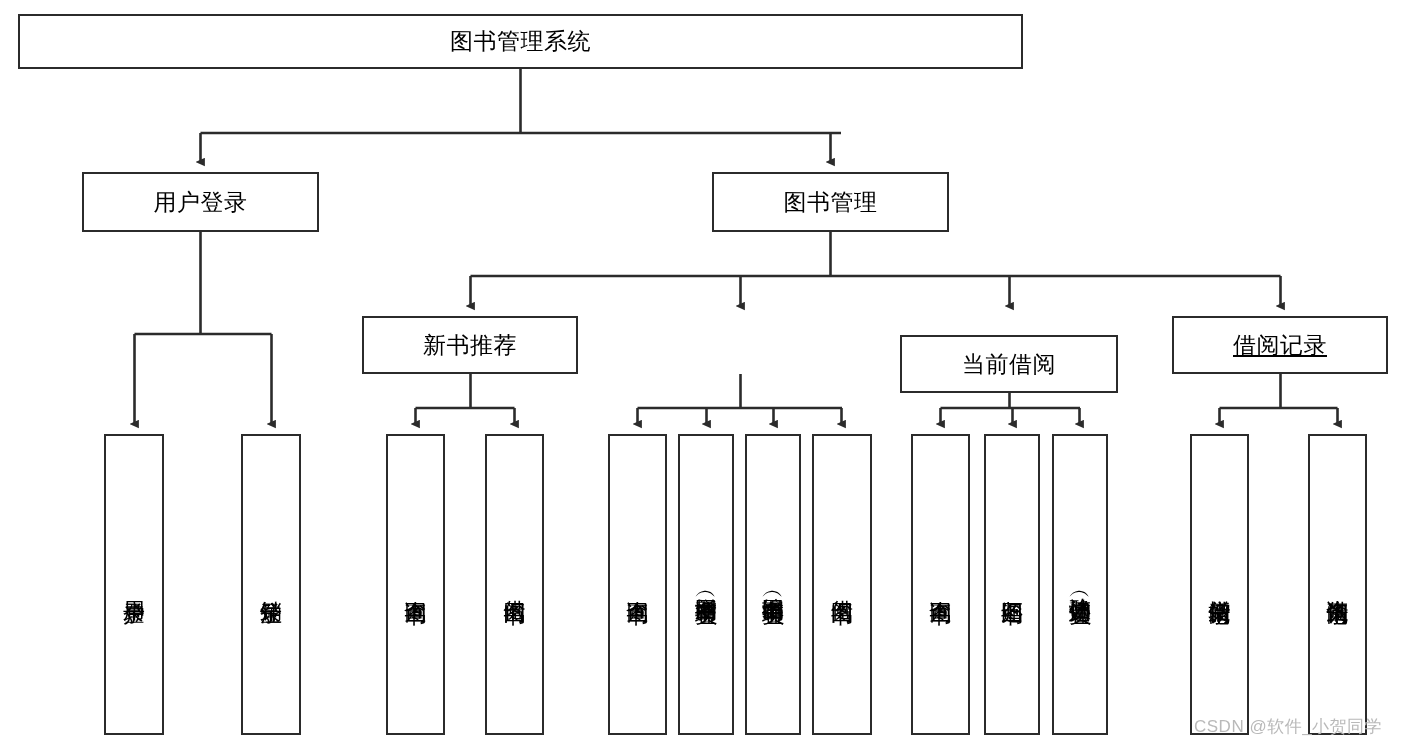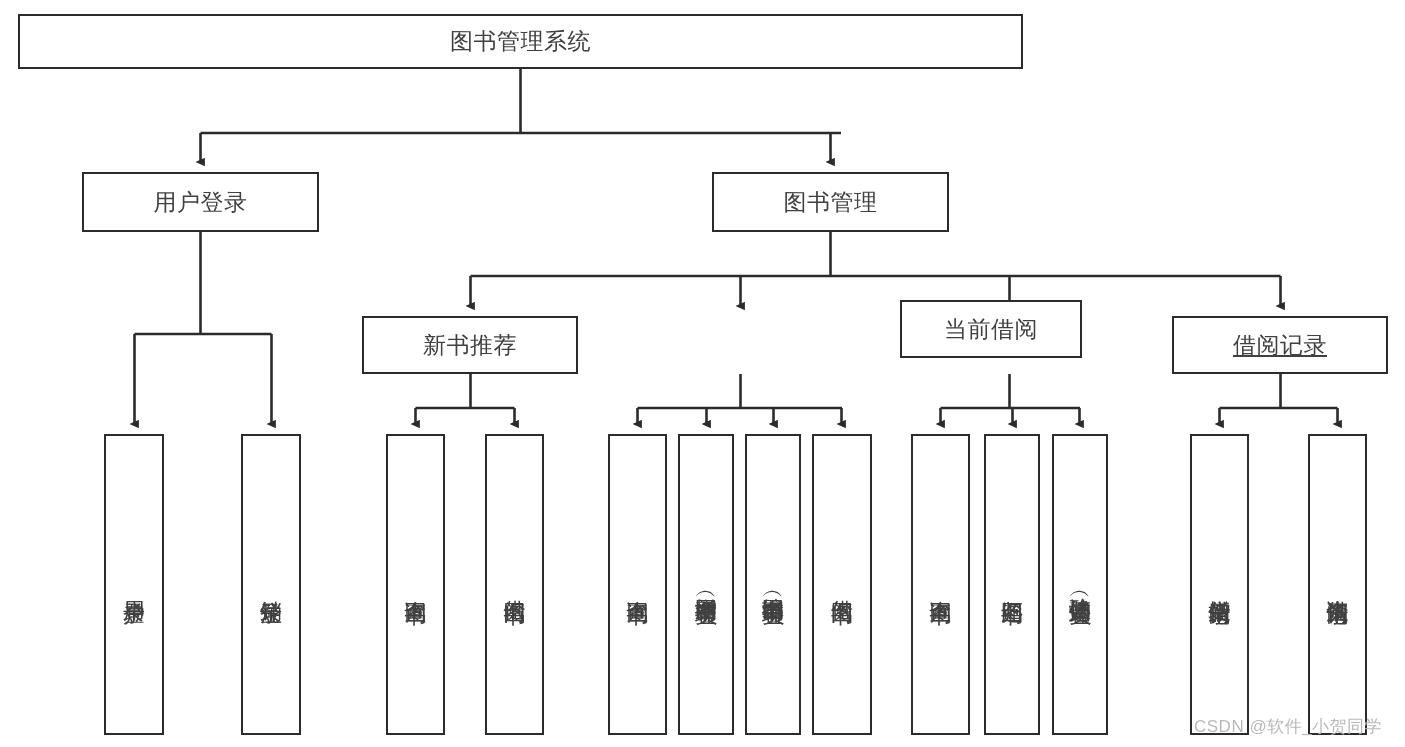--- a/index.html
+++ b/index.html
@@ -26,21 +26,21 @@
     pointer-events: none;
   }
   .node {
     position: absolute;
     box-sizing: border-box;
     border: 2.5px solid #2b2b2b;
     background: #ffffff;
     display: flex;
     align-items: center;
     justify-content: center;
-    color: #404040;
+    color: #000000;
   }
   .node.h {
     font-size: 23px;
     letter-spacing: 0.5px;
   }
   .node.v {
     align-items: center;
     justify-content: center;
     padding: 8px 0;
   }
@@ -124,21 +124,21 @@
   <div class="node h" style="left:82px; top:172px; width:237px; height:60px;">
     <span>用户登录</span>
   </div>
   <div class="node h" style="left:362px; top:316px; width:216px; height:58px;">
     <span>新书推荐</span>
   </div>
 
   <div class="node h" style="left:712px; top:172px; width:237px; height:60px;">
     <span>图书管理</span>
   </div>
-  <div class="node h" style="left:900px; top:300px; width:182px; height:58px;">
+  <div class="node h" style="left:900px; top:335px; width:218px; height:58px;">
     <span>当前借阅</span>
   </div>
   <div class="node h" style="left:1172px; top:316px; width:216px; height:58px;text-decoration:underline;">
     <span>借阅记录</span>
   </div>
 
   <div class="node v" style="left:104px; top:434px; width:60px; height:301px;">
     <span class="vtext">用户登录</span>
   </div>
   <div class="node v" style="left:241px; top:434px; width:60px; height:301px;">

